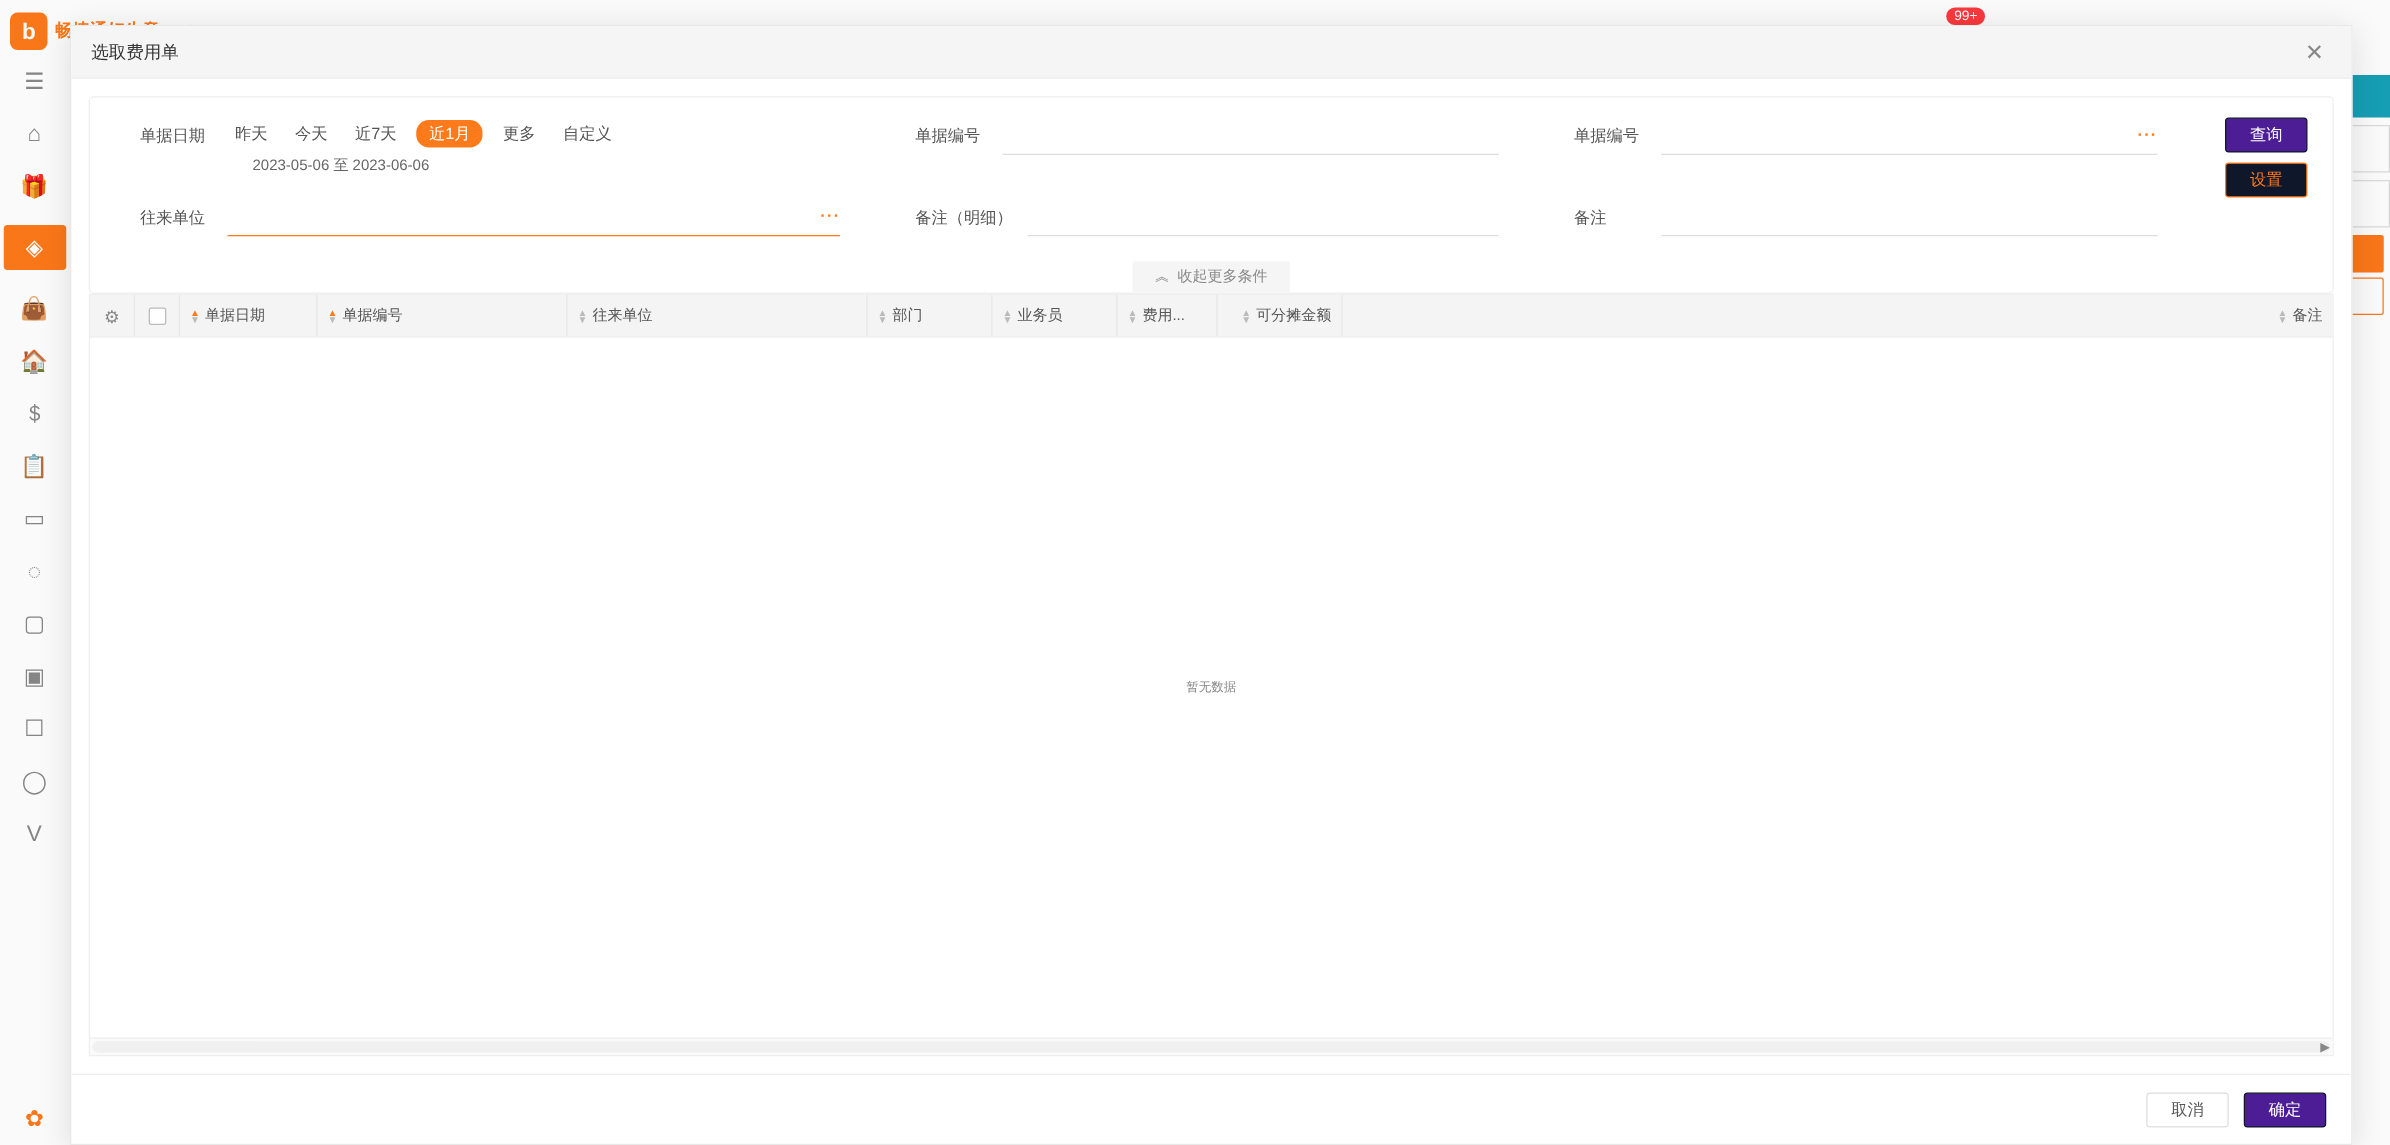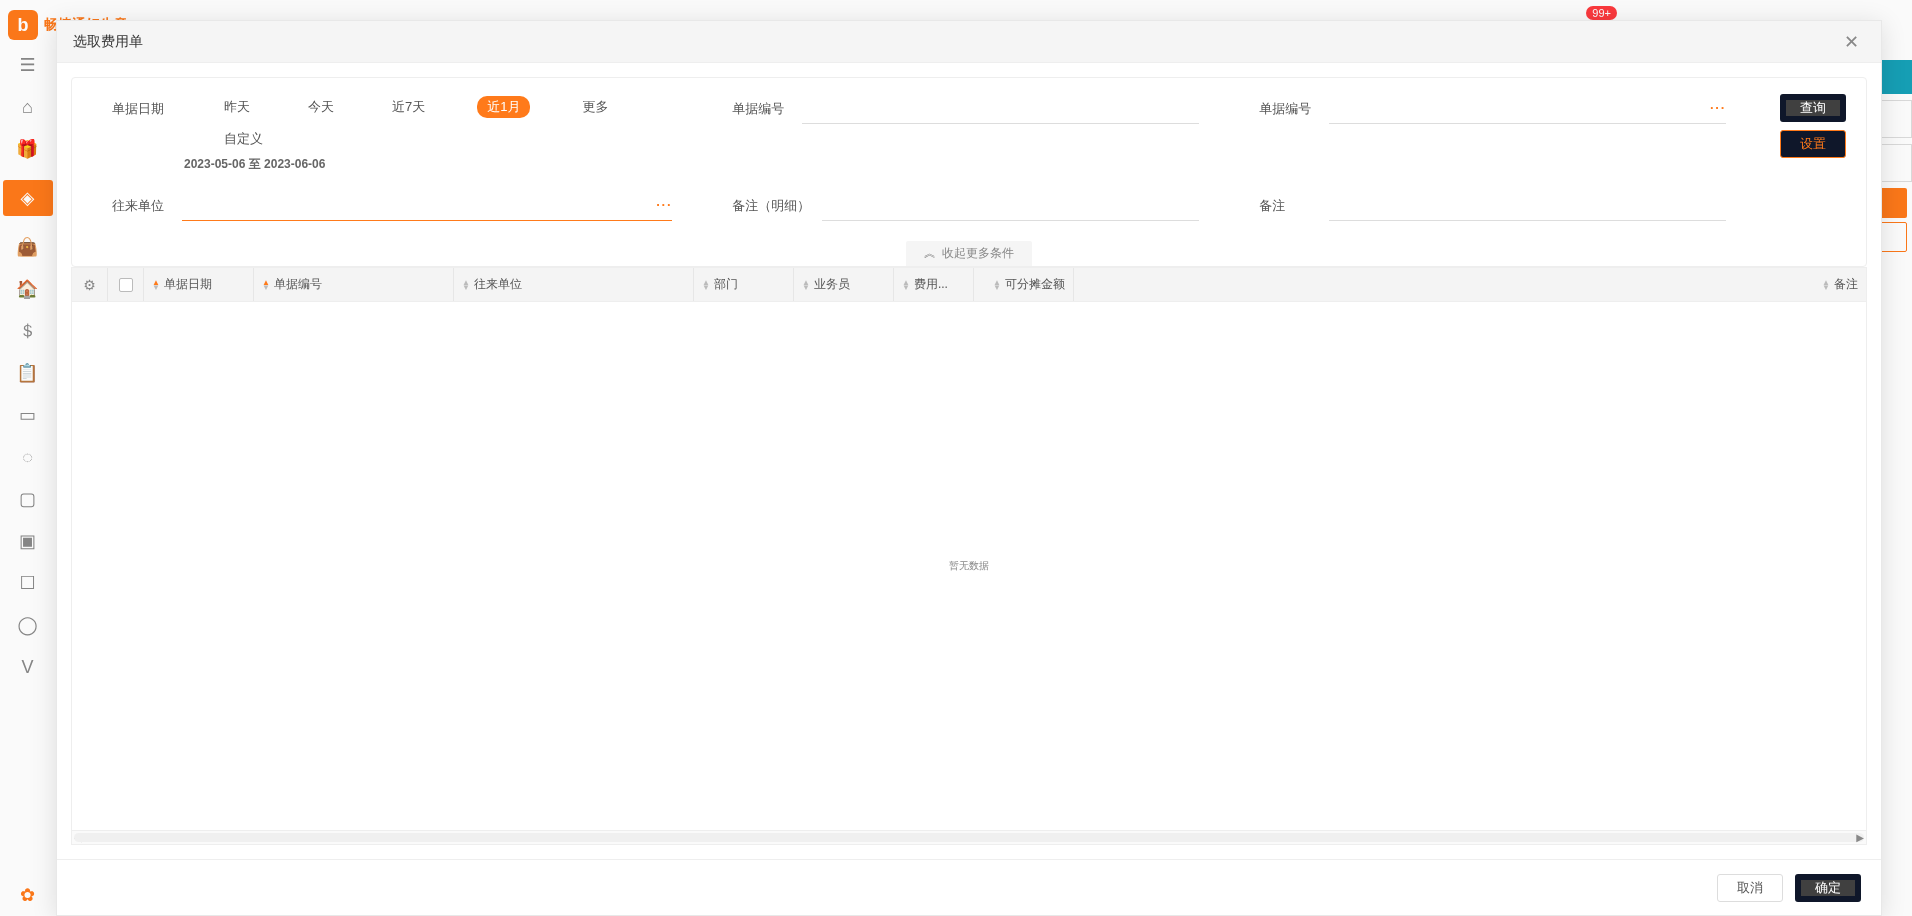--- a/index.html
+++ b/index.html
@@ -3,21 +3,21 @@
 <meta charset="utf-8">
 <style>
   * { box-sizing: border-box; margin: 0; padding: 0; }
   html, body { width: 1912px; height: 916px; font-family: "Microsoft YaHei", Arial, sans-serif; font-size: 13px; color: #333; background: #fff; overflow: hidden; }
   
   .bg-app { position: absolute; inset: 0; background: #fff; }
   .bg-topbar { height: 50px; display: flex; align-items: center; padding-left: 8px; }
   .bg-logo { width: 30px; height: 30px; background: #ff7a1a; border-radius: 6px; display: flex; align-items: center; justify-content: center; color: #fff; font-weight: bold; font-size: 18px; }
   .bg-logo-text { margin-left: 6px; color: #ff7a1a; font-size: 14px; font-weight: bold; }
   .bg-logo-sub { color: #ff7a1a; font-size: 11px; margin-left: 6px; }
-  .bg-badge { position: absolute; right: 295px; top: 6px; background: #ff3b3f; color: #fff; border-radius: 10px; padding: 1px 6px; font-size: 11px; }
+  .bg-badge { position: absolute; right: 324px; top: 6px; background: #ff3b3f; color: #fff; border-radius: 10px; padding: 1px 6px; font-size: 11px; }
   .bg-sidebar { position: absolute; left: 0; top: 50px; bottom: 0; width: 55px; background: #fff; display: flex; flex-direction: column; align-items: center; padding-top: 4px; gap: 20px; }
   .bg-sideicon { width: 22px; height: 22px; color: #888; display: flex; align-items: center; justify-content: center; font-size: 18px; }
   .bg-sideicon.active { background: #ff7a1a; color: #fff; width: 50px; height: 36px; border-radius: 3px; }
   .bg-sidebar .gear { margin-top: auto; margin-bottom: 10px; color: #ff7a1a; }
   .bg-right { position: absolute; right: 0; top: 60px; bottom: 20px; width: 44px; display: flex; flex-direction: column; align-items: center; }
   .bg-right-teal { background: #17a2b8; height: 34px; width: 44px; }
   .bg-right-btn { height: 38px; width: 44px; border: 1px solid #ddd; margin-top: 6px; background:#fff; }
   .bg-right-orange { background:#ff7a1a; width:34px; height:30px; margin-top:6px; border-radius:2px;}
   .bg-right-orange2 { width:34px; height:30px; border:1px solid #ff7a1a; margin-top:4px; border-radius:2px;}
   .bg-right-spacer { flex:1; }
@@ -28,30 +28,30 @@
   .modal-title { font-size: 14px; color: #333; }
   .modal-close { margin-left: auto; color: #888; cursor: pointer; font-size: 18px; padding: 2px 6px; }
   .modal-body { flex: 1; overflow: auto; padding: 14px; display: flex; flex-direction: column; }
   
   .filter-card { border: 1px solid #eee; border-radius: 4px; padding: 18px 40px 0 40px; position: relative; }
   .filter-row { display: flex; align-items: flex-start; gap: 60px; margin-bottom: 20px; }
   .filter-group { display: flex; align-items: flex-start; flex: 1; min-width: 0;}
   .filter-label { width: 70px; color: #555; padding-top: 4px; flex-shrink:0; }
   .filter-control { flex: 1; }
   .date-chips { display: flex; align-items: center; gap: 10px; flex-wrap: wrap; }
-  .chip { color: #555; cursor: pointer; padding: 2px 6px; margin-left: 36px; }
+  .chip { color: #555; cursor: pointer; padding: 2px 6px; }
   .chip.active { background: #ff7a1a; color: #fff; border-radius: 10px; padding: 2px 10px; }
-  .date-range { color: #666; font-size: 12px; margin-top: 6px; margin-left:2px;font-weight:bold;}
+  .date-range { color: #666; font-size: 12px; margin-top: 6px; margin-left:20px;}
   .underline-input { border: none; border-bottom: 1px solid #ddd; width: 100%; height: 28px; outline: none; background: transparent; font-size:13px; }
   .underline-input.active { border-bottom-color: #ff7a1a; }
   .input-wrap { position: relative; }
   .input-more { position: absolute; right: 0; top: 4px; color: #ff7a1a; cursor: pointer; font-weight: bold; letter-spacing: 1px;}
   .btn-col { position: absolute; right: 20px; top: 16px; display: flex; flex-direction: column; gap: 8px; }
   .btn { min-width: 66px; height: 28px; border-radius: 3px; display: flex; align-items: center; justify-content: center; cursor: pointer; font-size: 13px;}
-  .btn.primary { background: #404040; color: #fff; border:6px solid #0f172a;}
+  .btn.primary { background: #4c1d95; color: #fff; border:1px solid #0f172a;}
   .btn.outline { background: #0f172a; color: #ff7a1a; border: 1px solid #ff7a1a; }
   .collapse-bar { text-align: center; margin: 0 auto; color: #888; font-size: 12px; cursor: pointer; background: #f5f5f5; padding: 4px 18px; border-radius: 2px 2px 0 0; display: inline-flex; align-items:center; gap:6px;}
   .collapse-wrap { text-align:center; }
   
   .section-line { display: flex; align-items: center; gap: 10px; margin: 16px 0 8px 2px; font-size: 13px;}
   .section-title { font-weight: bold; }
   .selected-count { color: #333; }
   .selected-count b { }
   .divider { color: #ccc; }
   .total-count { color: #999; }

